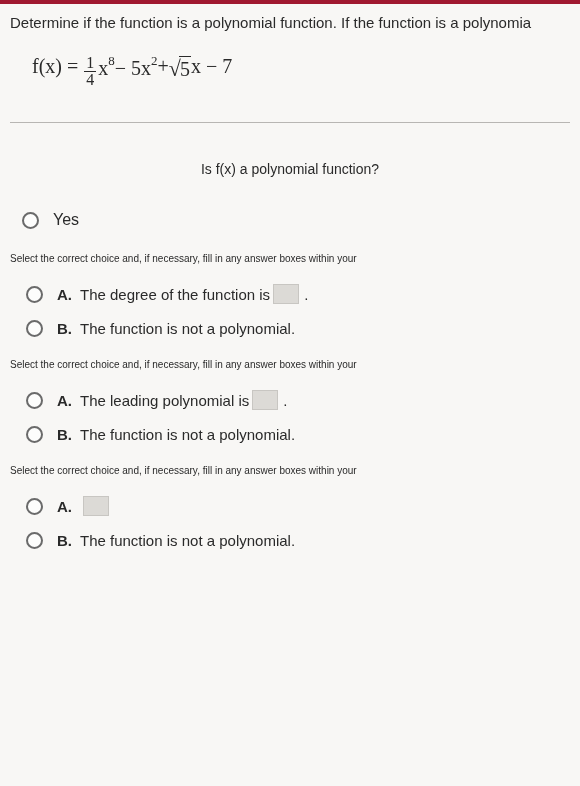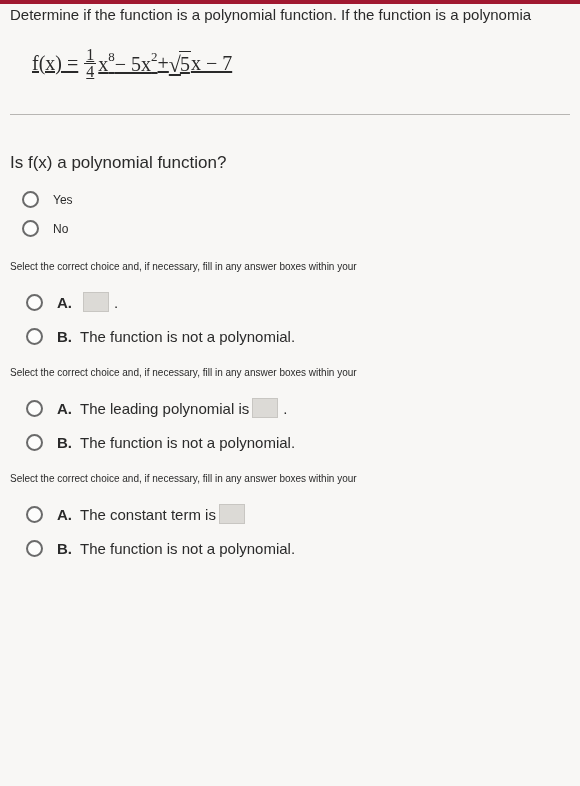--- a/index.html
+++ b/index.html
@@ -15,37 +15,36 @@
       color: #2a2a2a;
       overflow: hidden;
       position: relative;
     }
     .top-bar {
       width: 100%;
       height: 4px;
       background: #a01830;
     }
     .content {
-      padding: 0 10px 0 10px;
+      padding: 8px 10px 0 10px;
     }
     .prompt {
       font-size: 15px;
       line-height: 1.4;
       white-space: nowrap;
       overflow: hidden;
       margin-bottom: 22px;
     }
     .formula {
       font-family: "Times New Roman", serif;
       font-size: 20px;
       margin-left: 22px;
       margin-bottom: 34px;
       display: flex;
-      align-items: center;
-      text-decoration: underline;
+      align-items: flex-start;
     }
     .formula .lhs {
       margin-right: 4px;
     }
     .frac {
       display: inline-flex;
       flex-direction: column;
       align-items: center;
       vertical-align: middle;
       margin: 0 2px;
@@ -78,32 +77,33 @@
       padding: 0 1px;
       margin-left: -2px;
       line-height: 1.2;
     }
     .divider {
       border: none;
       border-top: 1px solid #b8b6b3;
       margin: 0 0 38px 0;
     }
     .question {
-      font-size: 17px;
-      margin-bottom: 18px;
+      font-size: 14px;
+      margin-bottom: 34px;
+      text-align: center;
     }
     .options {
       margin-left: 12px;
       margin-bottom: 24px;
     }
     .option-row {
       display: flex;
-      align-items: center;
+      align-items: flex-end;
       margin-bottom: 12px;
-      font-size: 12px;
+      font-size: 16px;
     }
     .radio {
       width: 17px;
       height: 17px;
       border: 2px solid #6a6a6a;
       border-radius: 50%;
       margin-right: 14px;
       background: #fdfdfc;
       flex-shrink: 0;
     }
@@ -167,31 +167,28 @@
 
   <hr class="divider">
 
   <div class="question">Is f(x) a polynomial function?</div>
 
   <div class="options">
     <div class="option-row">
       <span class="radio"></span>
       <span>Yes</span>
     </div>
-    <div class="option-row">
-      <span class="radio"></span>
-      <span>No</span>
-    </div>
   </div>
 
   <div class="sub-prompt">Select the correct choice and, if necessary, fill in any answer boxes within your</div>
   <div class="choice-group">
     <div class="choice-row">
       <span class="radio"></span>
       <span class="letter">A.</span>
+      <span>The degree of the function is </span>
       <span class="answer-box"></span>
       <span class="period">.</span>
     </div>
     <div class="choice-row">
       <span class="radio"></span>
       <span class="letter">B.</span>
       <span>The function is not a polynomial.</span>
     </div>
   </div>
 
@@ -209,21 +206,20 @@
       <span class="letter">B.</span>
       <span>The function is not a polynomial.</span>
     </div>
   </div>
 
   <div class="sub-prompt">Select the correct choice and, if necessary, fill in any answer boxes within your</div>
   <div class="choice-group">
     <div class="choice-row">
       <span class="radio"></span>
       <span class="letter">A.</span>
-      <span>The constant term is </span>
       <span class="answer-box"></span>
       <span class="period"></span>
     </div>
     <div class="choice-row">
       <span class="radio"></span>
       <span class="letter">B.</span>
       <span>The function is not a polynomial.</span>
     </div>
   </div>
 

